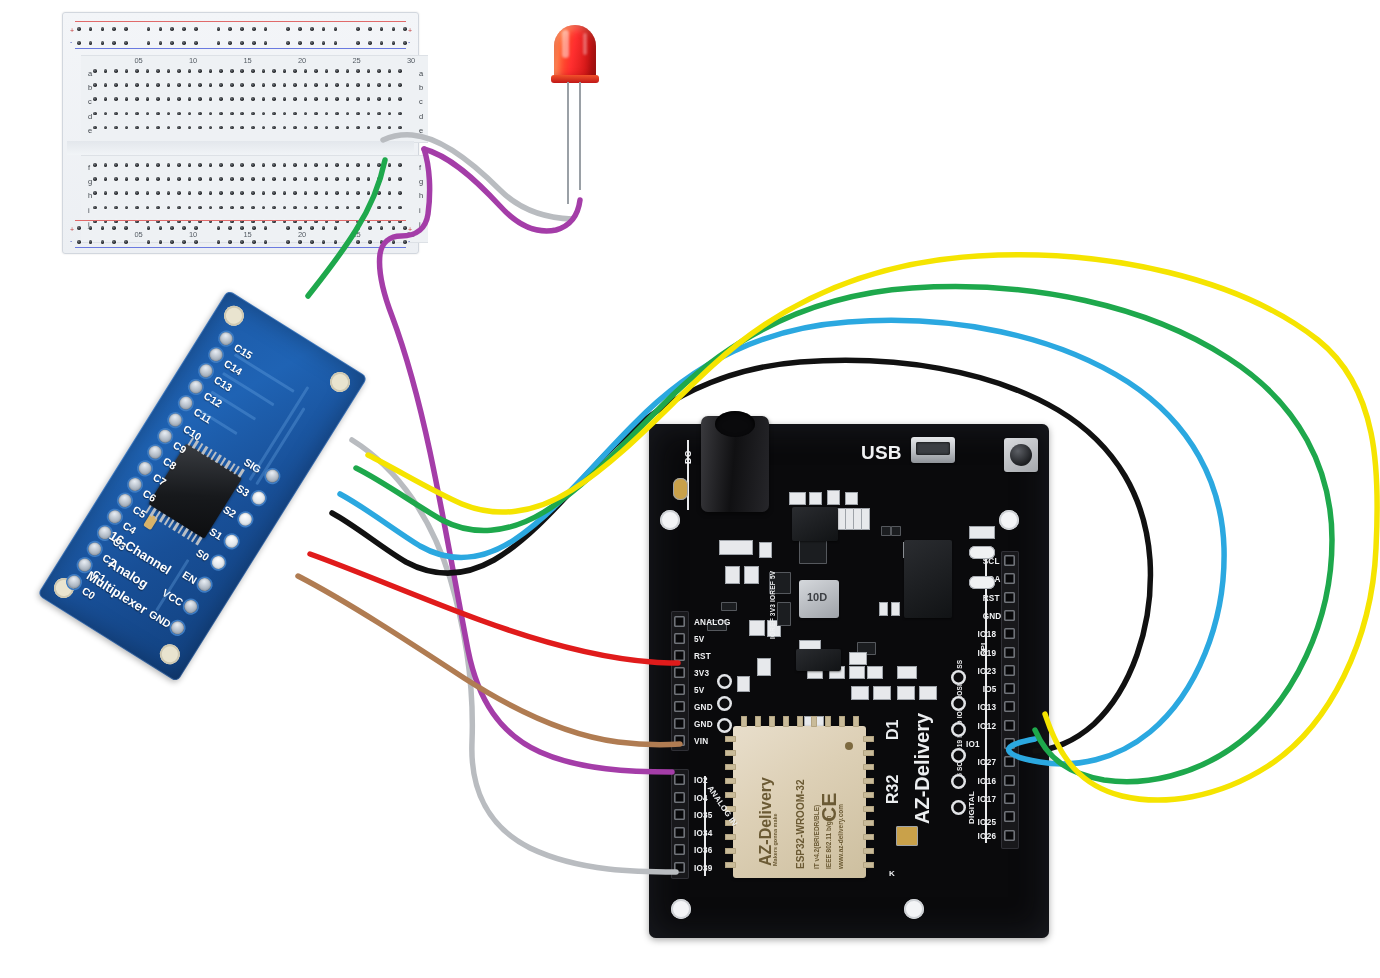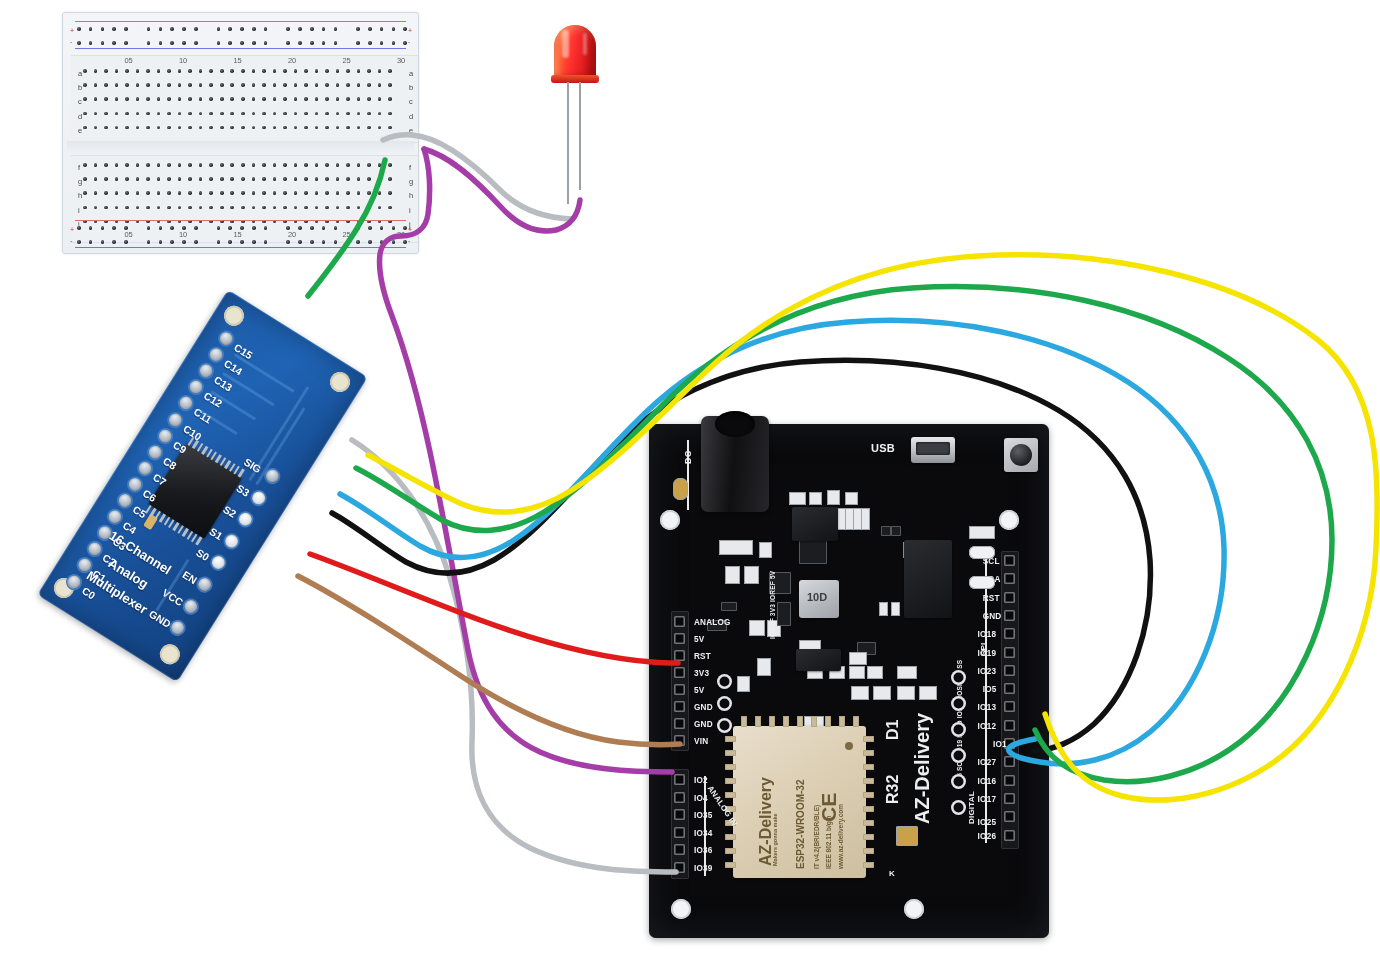--- a/index.html
+++ b/index.html
@@ -16,21 +16,21 @@
   .rail-line.red{background:#e06a6a;}
   .rail-line.blue{background:#6a7ae0;}
   .rail-holes{position:absolute;left:10px;top:8px;width:330px;height:18px;display:flex;justify-content:space-between;}
   .rail-grp{display:flex;flex-direction:column;justify-content:space-between;height:18px;}
   .rail-row{display:flex;gap:8.2px;}
   .mark{position:absolute;font-size:7px;color:#c23a3a;line-height:1;}
   .mark.minus{color:#4a5ac2;}
   .hole{width:3.6px;height:3.6px;border-radius:50%;
         background:radial-gradient(circle at 35% 32%,#6d7278 0%,#2a2d31 62%,#141619 100%);
         box-shadow:0 0 0 .6px rgba(255,255,255,.55);}
-  .bb-main{position:absolute;left:8px;width:347px;background:#eef1f4;border-top:1px solid #dde1e6;border-bottom:1px solid #dde1e6;}
+  .bb-main{position:absolute;left:18px;width:347px;background:#eef1f4;border-top:1px solid #dde1e6;border-bottom:1px solid #dde1e6;}
   .colnums{position:absolute;height:10px;width:100%;}
   .colnum{position:absolute;font-size:7.5px;color:#555c64;line-height:1;transform:translateX(-50%);}
   .rowgrid{position:absolute;left:0;top:0;}
   .rowlab{position:absolute;font-size:7.5px;color:#40464c;line-height:1;}
   .bbrow{position:absolute;display:flex;gap:6.95px;}
   .bb-channel{position:absolute;left:4px;width:347px;height:14px;background:linear-gradient(180deg,#e3e7ec,#f1f4f7);}
 
   
   .led{position:absolute;left:548px;top:25px;width:54px;height:90px;}
   .led-dome{position:absolute;left:6px;top:0;width:42px;height:56px;border-radius:21px 21px 5px 5px;
@@ -784,21 +784,21 @@
     <div class="ehole" style="left:22px;top:475px"></div>
     <div class="ehole" style="left:255px;top:475px"></div>
 
     <div class="dcjack">
       <div class="dcjack-in"></div>
     </div>
     <div class="esp-line" style="left:38px;top:16px;width:2px;height:70px"></div>
     <span class="elabel rot" style="left:34px;top:40px;transform:rotate(-90deg);font-size:9px">DC</span>
     <div class="smd gold" style="left:24px;top:54px;width:15px;height:22px;border-radius:7px"></div>
 
-    <span class="elabel" style="left:222px;top:18px;font-size:11px">USB</span>
+    <span class="elabel" style="left:212px;top:18px;font-size:19px">USB</span>
     <div class="usb">
       <div class="usb-slot"></div>
     </div>
 
     <div class="btn">
       <div class="btn-cap"></div>
     </div>
 
     <div id="smd-field">
         <div class="smd" style="left: 140px; top: 68px; width: 17px; height: 13px;"></div>
@@ -964,21 +964,21 @@
         <span class="elabel" style="top: 133px; left: 333.7px;">SCL</span>
         <span class="elabel" style="top: 151.3px; left: 333.7px;">SDA</span>
         <span class="elabel" style="top: 169.6px; left: 333.7px;">RST</span>
         <span class="elabel" style="top: 187.9px; left: 333.7px;">GND</span>
         <span class="elabel" style="top: 206.2px; left: 328.6px;">IO18</span>
         <span class="elabel" style="top: 224.5px; left: 328.6px;">IO19</span>
         <span class="elabel" style="top: 242.8px; left: 328.6px;">IO23</span>
         <span class="elabel" style="top: 261.1px; left: 333.7px;">IO5</span>
         <span class="elabel" style="top: 279.4px; left: 328.6px;">IO13</span>
         <span class="elabel" style="top: 297.7px; left: 328.6px;">IO12</span>
-        <span class="elabel" style="top: 316px; left: 344px;">IO1</span>
+        <span class="elabel" style="top: 316px; left: 317px;">IO1</span>
         <span class="elabel" style="top: 334.3px; left: 328.6px;">IO27</span>
         <span class="elabel" style="top: 352.6px; left: 328.6px;">IO16</span>
         <span class="elabel" style="top: 370.9px; left: 328.6px;">IO17</span>
         <span class="elabel" style="top: 394px; left: 328.6px;">IO25</span>
         <span class="elabel" style="top: 407.5px; left: 328.6px;">IO26</span>
       </div>
     <div class="esp-line" style="left:336px;top:133px;width:2px;height:286px"></div>
     <span class="elabel rot" style="left:330px;top:232px;transform:rotate(-90deg);font-size:8px">SPI</span>
     <span class="elabel rot" style="left:318px;top:400px;transform:rotate(-90deg);font-size:8px">DIGITAL</span>
     <span class="elabel rot" style="left:307px;top:360px;transform:rotate(-90deg);font-size:6.5px">IO5 SCK IO19 MISO IO23 MOSI IO5 SS</span>

